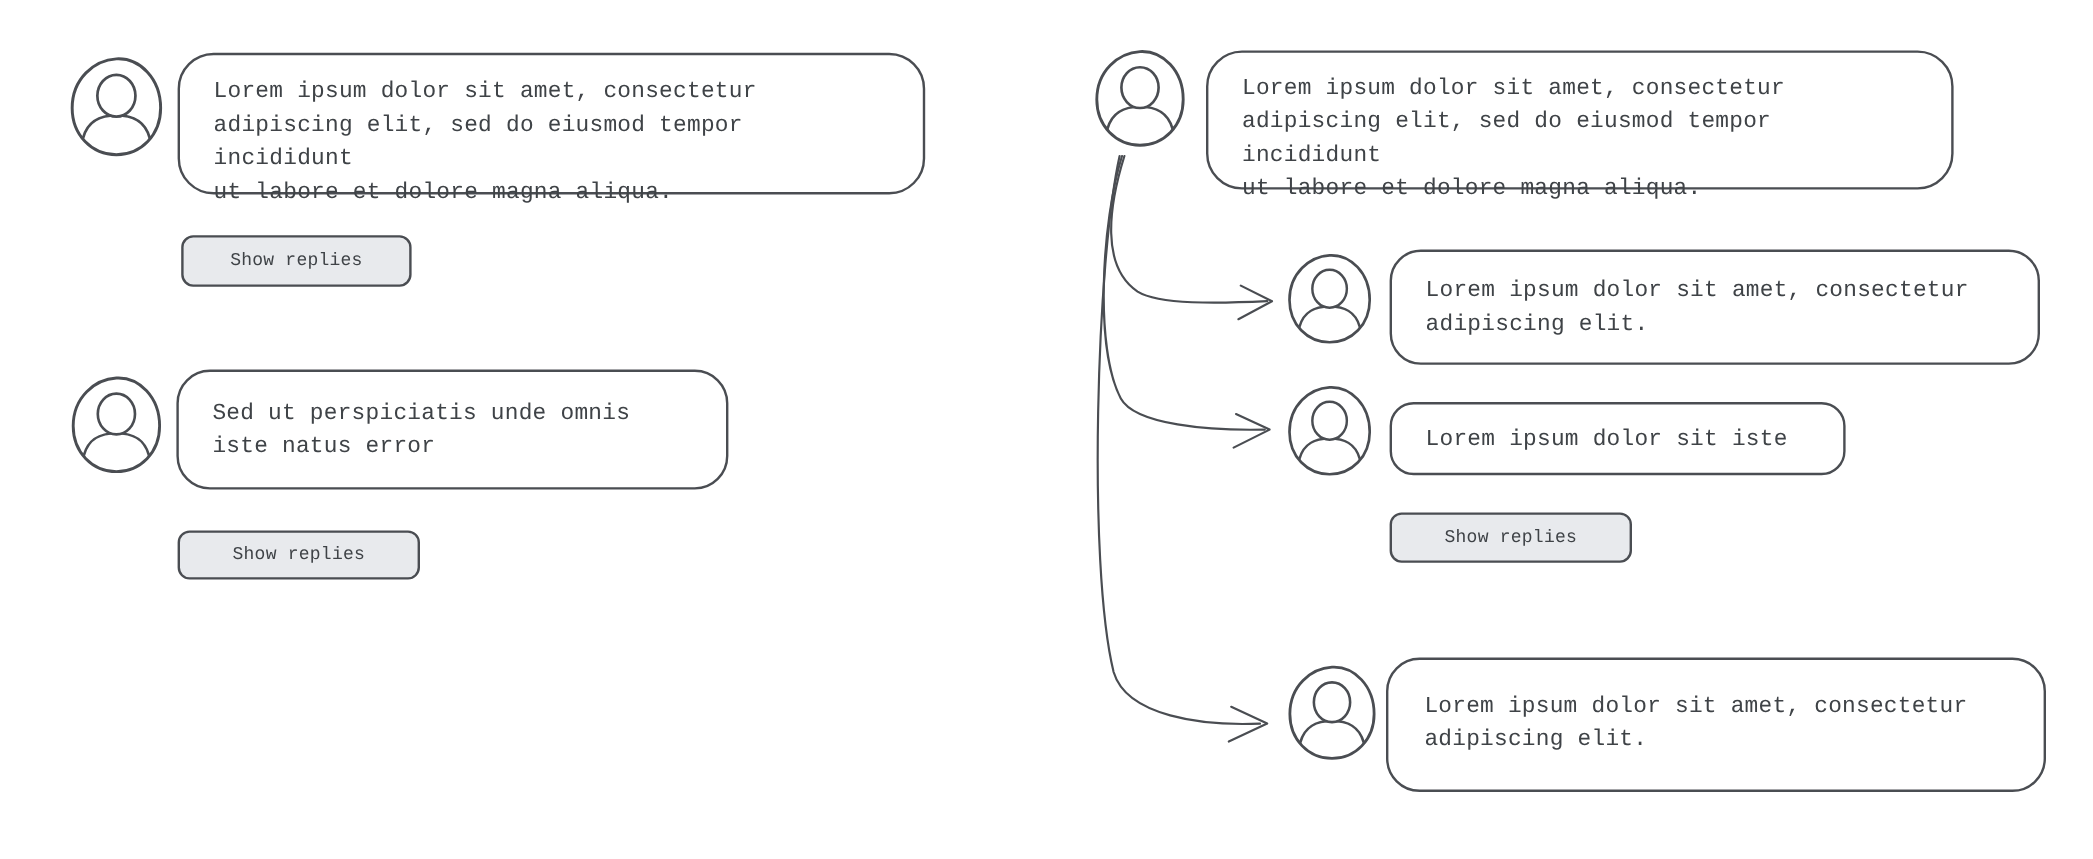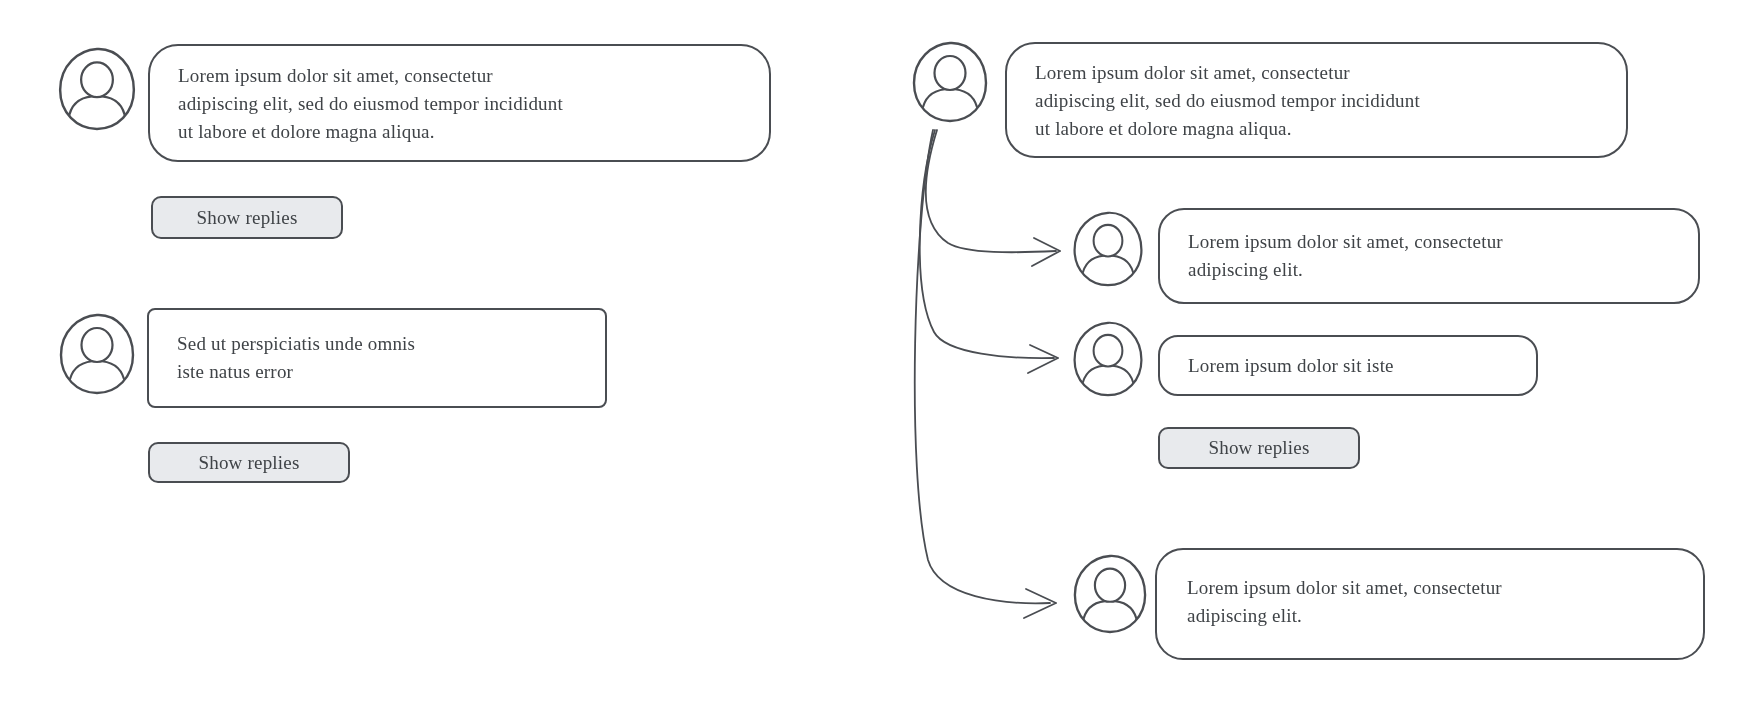--- a/index.html
+++ b/index.html
@@ -6,42 +6,42 @@
     margin: 0;
     padding: 0;
     background: #ffffff;
     overflow: hidden;
   }
   .canvas {
     position: relative;
     width: 1744px;
     height: 716px;
     background: #ffffff;
-    font-family: Liberation Serif, serif;
+    font-family: Liberation Mono, monospace;
     color: #3f4347;
   }
   .bubble {
     position: absolute;
     box-sizing: border-box;
     background: #ffffff;
     border: 2px solid #4a4d52;
     border-radius: 30px;
     font-size: 19px;
     line-height: 28px;
     letter-spacing: 0.2px;
     white-space: pre-line;
     color: #3f4347;
   }
   .btn {
     position: absolute;
     box-sizing: border-box;
     background: #e8eaed;
     border: 2px solid #4a4d52;
     border-radius: 10px;
-    font-size: 19px;
+    font-size: 15px;
     letter-spacing: 0.2px;
     color: #3f4347;
     display: flex;
     align-items: center;
     justify-content: center;
     cursor: pointer;
     padding: 0;
     font-family: inherit;
   }
   .avatar {
@@ -85,21 +85,21 @@
 ut labore et dolore magna aliqua.</div>
 
   <button class="btn" style="left:151px; top:196px; width:192px; height:43px">Show replies</button>
 
   <div class="avatar" style="left:55px; top:312px; width:84px; height:84px">
     <svg viewBox="0 0 80 84">
         <use href="#avatar-shape"></use>
       </svg>
   </div>
 
-  <div class="bubble" style="left:147px; top:308px; width:460px; height:100px; padding:20px 28px; border-radius:8px">Sed ut perspiciatis unde omnis
+  <div class="bubble" style="left:147px; top:308px; width:460px; height:100px; padding:20px 28px; border-radius:28px">Sed ut perspiciatis unde omnis
 iste natus error</div>
 
   <button class="btn" style="left:148px; top:442px; width:202px; height:41px">Show replies</button>
 
   <div class="avatar" style="left:910px; top:40px; width:80px; height:84px">
     <svg viewBox="0 0 80 84">
         <use href="#avatar-shape"></use>
       </svg>
   </div>
 

